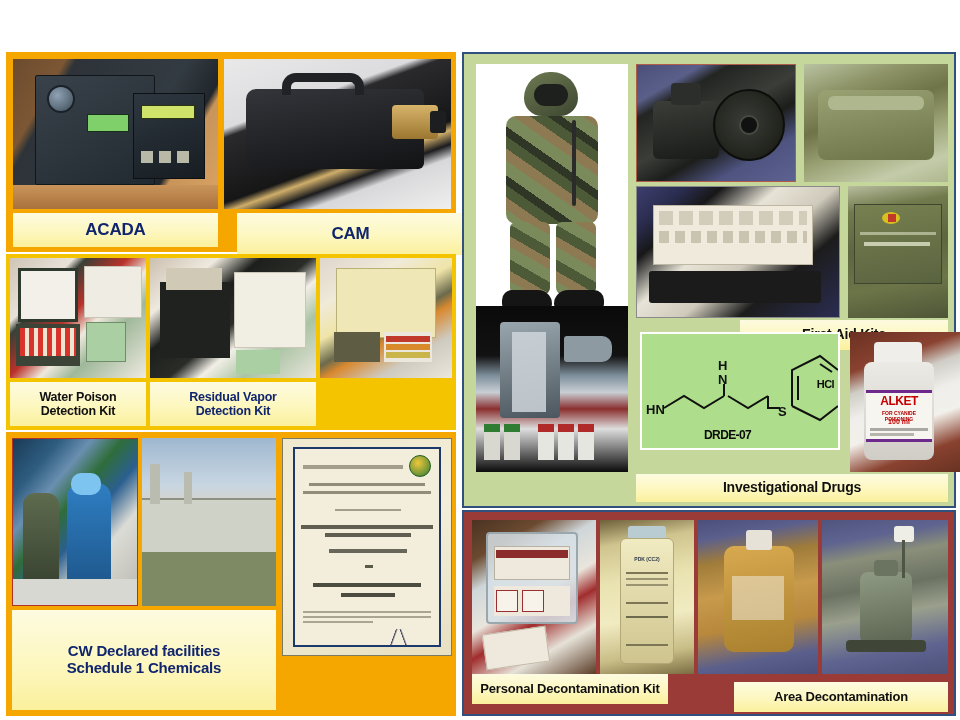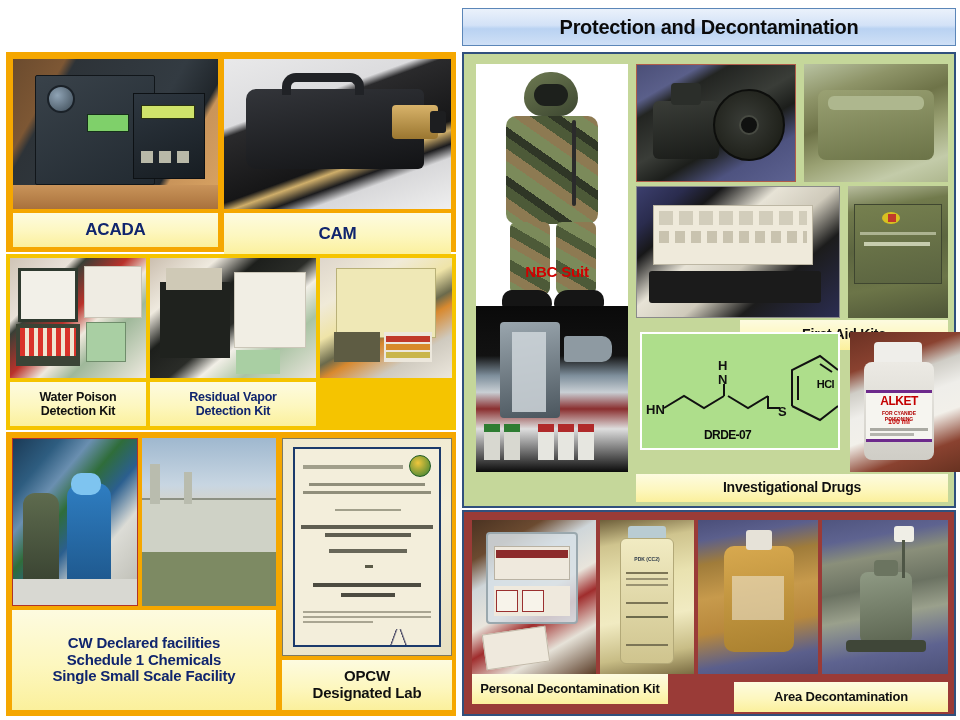--- a/index.html
+++ b/index.html
@@ -115,23 +115,20 @@
   .chem-lbl{
     position:absolute; font-weight:bold; color:#0a0a0a; font-size:11px;
     letter-spacing:-0.6px;
   }
 </style>
 </head>
 <body>
 
 <div class="page">
 
-  <div class="hdr" id="hdr-right">
-    <span>Protection and Decontamination</span>
-  </div>
 
   <div class="panel" id="left-col">
 
     <div id="grp-acada">
 
       <div class="ph p-acada" style="left:6px; top:6px; width:205px; height:150px;">
         <div style="position:absolute;left:22px;top:16px;width:120px;height:110px;background:linear-gradient(150deg,#39424a,#222a31);border:1px solid #11161a;border-radius:2px;"></div>
         <div style="position:absolute;left:34px;top:26px;width:28px;height:28px;border-radius:50%;background:radial-gradient(circle at 35% 35%,#8fa3b5,#3c4a55);border:2px solid #1a2128;"></div>
         <div style="position:absolute;left:74px;top:55px;width:42px;height:18px;background:#7fd06a;border:1px solid #16301a;"></div>
         <div style="position:absolute;left:120px;top:34px;width:72px;height:86px;background:linear-gradient(160deg,#2e3740,#171d22);border:1px solid #0d1114;"></div>
@@ -145,21 +142,21 @@
       <div class="ph p-cam" style="left:217px; top:6px; width:227px; height:150px;">
         <div style="position:absolute;left:22px;top:30px;width:178px;height:80px;background:linear-gradient(170deg,#33353a,#121315);border-radius:10px 6px 6px 10px;"></div>
         <div style="position:absolute;left:58px;top:14px;width:82px;height:22px;border:9px solid #202226;border-radius:14px 14px 0 0;border-bottom:none;"></div>
         <div style="position:absolute;left:168px;top:46px;width:46px;height:34px;background:linear-gradient(180deg,#d8b36a,#9a7630);border-radius:4px;"></div>
         <div style="position:absolute;left:206px;top:52px;width:16px;height:22px;background:#1d1e20;border-radius:3px;"></div>
       </div>
 
       <div class="cap navy" style="left:6px; top:160px; width:205px; height:34px; font-size:17px;">
         <div>ACADA</div>
       </div>
-      <div class="cap navy" style="left:217px; top:160px; width:227px; height:42px; font-size:17px;">
+      <div class="cap navy" style="left:230px; top:160px; width:227px; height:42px; font-size:17px;">
         <div>CAM</div>
       </div>
     </div>
 
     <div id="grp-kits">
 
       <div class="ph p-water" style="left:4px; top:4px; width:136px; height:120px;">
         <div style="position:absolute;left:8px;top:10px;width:60px;height:54px;background:#f2f0e8;border:3px solid #2f3a2f;"></div>
         <div style="position:absolute;left:6px;top:66px;width:64px;height:42px;background:#3b4436;"></div>
         <div style="position:absolute;left:10px;top:70px;width:56px;height:28px;background:repeating-linear-gradient(90deg,#d9342b 0 5px,#efe6d2 5px 9px);"></div>
@@ -224,49 +221,41 @@
         <div style="position:absolute;left:58px;top:154px;width:54px;height:4px;background:#2e2e24;opacity:.85;"></div>
         <div style="position:absolute;left:20px;top:172px;right:20px;height:2px;background:#6b6a55;opacity:.55;"></div>
         <div style="position:absolute;left:20px;top:177px;right:20px;height:2px;background:#6b6a55;opacity:.55;"></div>
         <div style="position:absolute;left:20px;top:182px;width:70px;height:2px;background:#6b6a55;opacity:.55;"></div>
         <div style="position:absolute;right:24px;top:190px;width:56px;height:16px;background:linear-gradient(110deg,transparent 40%,#3a3a5a 41%,transparent 44%),linear-gradient(70deg,transparent 55%,#3a3a5a 56%,transparent 59%);"></div>
       </div>
 
       <div class="cap navy" style="left:6px; top:178px; width:264px; height:100px; font-size:15px;">
         <div>CW Declared facilities</div>
         <div>Schedule 1 Chemicals</div>
-        <div>Single Small Scale Facility</div>
-      </div>
-
-      <div class="cap black" style="left:276px; top:228px; width:170px; height:50px; font-size:15px;">
-        <div>OPCW</div>
-        <div>Designated Lab</div>
-      </div>
+      </div>
+
     </div>
   </div>
 
   <div class="panel" id="right-col">
 
     <div id="grp-prot">
 
       <div class="ph" style="left:12px; top:10px; width:152px; height:250px; background:#ffffff;">
         <div style="position:absolute;left:48px;top:8px;width:54px;height:44px;background:linear-gradient(150deg,#6e7a52,#3c4630);border-radius:26px 26px 18px 18px;"></div>
         <div style="position:absolute;left:58px;top:20px;width:34px;height:22px;background:#1d201c;border-radius:12px;"></div>
         <div style="position:absolute;left:30px;top:52px;width:92px;height:108px;background:
              repeating-linear-gradient(35deg,#7b8a5a 0 12px,#8d7a52 12px 22px,#4d5a38 22px 32px,#2f3626 32px 40px);border-radius:10px;"></div>
         <div style="position:absolute;left:34px;top:158px;width:40px;height:72px;background:
              repeating-linear-gradient(30deg,#7b8a5a 0 11px,#8d7a52 11px 20px,#4d5a38 20px 30px);border-radius:6px;"></div>
         <div style="position:absolute;left:80px;top:158px;width:40px;height:72px;background:
              repeating-linear-gradient(30deg,#7b8a5a 0 11px,#8d7a52 11px 20px,#4d5a38 20px 30px);border-radius:6px;"></div>
         <div style="position:absolute;left:26px;top:226px;width:50px;height:20px;background:#151515;border-radius:10px 14px 6px 6px;"></div>
         <div style="position:absolute;left:78px;top:226px;width:50px;height:20px;background:#151515;border-radius:14px 10px 6px 6px;"></div>
         <div style="position:absolute;left:96px;top:56px;width:4px;height:86px;background:#2b2b2b;border-radius:2px;"></div>
-      </div>
-      <div class="cap red" style="left:58px; top:196px; width:70px; height:44px; font-size:15px;">
-        <div>NBC Suit</div>
       </div>
 
       <div class="ph p-canister" style="left:172px; top:10px; width:160px; height:118px; border:1px solid #b05c4a;">
         <div style="position:absolute;left:16px;top:36px;width:66px;height:58px;background:linear-gradient(170deg,#3a3d38,#191b18);border-radius:6px;"></div>
         <div style="position:absolute;left:34px;top:18px;width:30px;height:22px;background:#2b2e2a;border-radius:4px;"></div>
         <div style="position:absolute;right:10px;top:24px;width:72px;height:72px;border-radius:50%;background:radial-gradient(circle at 45% 45%,#3a3d38,#15160f);border:2px solid #0d0e0c;"></div>
         <div style="position:absolute;right:36px;top:50px;width:20px;height:20px;border-radius:50%;background:#101110;border:2px solid #474a42;"></div>
       </div>
 
       <div class="ph p-filter" style="left:340px; top:10px; width:144px; height:118px;">

